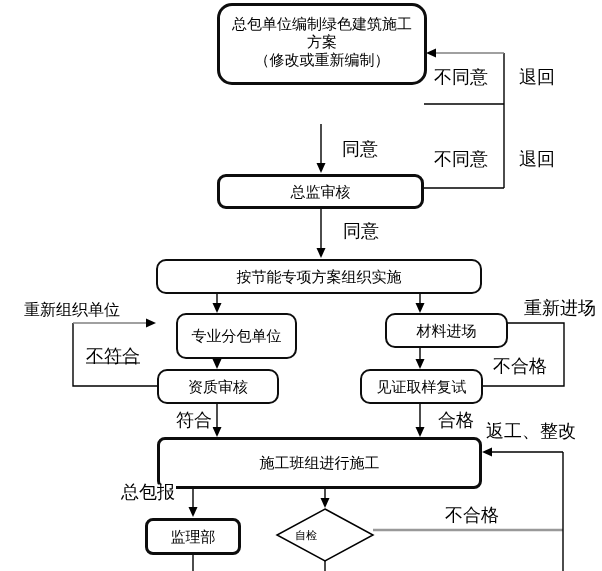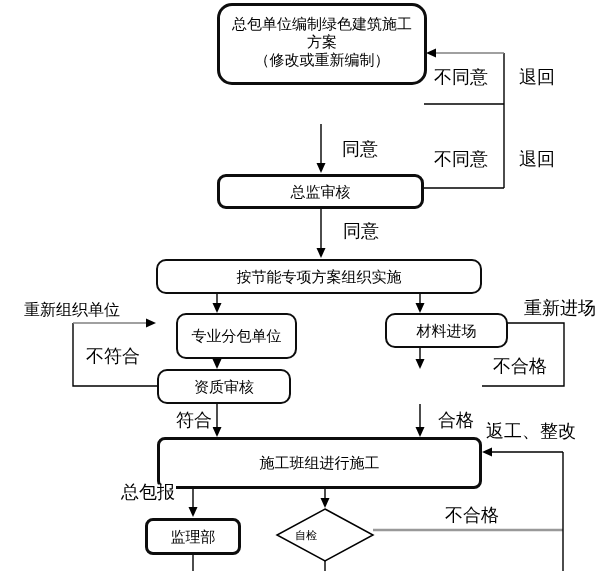--- a/index.html
+++ b/index.html
@@ -34,21 +34,21 @@
     font-size:15px;line-height:18px;
     white-space:pre-line;
     z-index:2;
   }
   #n-plan{left:217px;top:3px;width:210px;height:82px;border-radius:15px;align-items:flex-start;padding-top:9px;}
   #n-supervisor-review{left:217px;top:92px;width:207px;height:32px;border-radius:9px;}
   #n-chief-review{left:217px;top:174px;width:207px;height:35px;border-radius:9px;}
   #n-implement{left:156px;top:259px;width:326px;height:35px;border-width:2.5px;}
   #n-subcontractor{left:168px;top:313px;width:121px;height:46px;border-width:2.5px;margin-left:8px;}
   #n-material{left:360px;top:313px;width:123px;height:35px;border-width:2.5px;margin-left:25px;}
-  #n-qualification{left:157px;top:369px;width:134px;height:35px;border-width:2.5px;}
+  #n-qualification{left:157px;top:369px;width:122px;height:35px;border-width:2.5px;}
   #n-sampling{left:360px;top:369px;width:123px;height:35px;border-width:2.5px;}
   #n-construction{left:157px;top:437px;width:325px;height:52px;border-radius:8px;}
   #n-supervision-dept{left:145px;top:518px;width:96px;height:37px;border-radius:8px;}
 
   #n-self-check-label{
     position:absolute;left:306px;top:535px;
     transform:translate(-50%,-50%);
     font-size:11px;z-index:2;background:transparent;border:none;
   }
 
@@ -62,21 +62,21 @@
     z-index:3;
   }
   #lb-agree1{left:360px;top:149px;}
   #lb-disagree1{left:461px;top:77px;}
   #lb-return1{left:537px;top:77px;}
   #lb-disagree2{left:461px;top:159px;}
   #lb-return2{left:537px;top:159px;}
   #lb-agree2{left:361px;top:231px;}
   #lb-reorganize{left:72px;top:309px;font-size:16px;}
   #lb-reenter{left:531px;top:308px;margin-left:29px;}
-  #lb-nonconform{left:113px;top:356px;}
+  #lb-nonconform{left:113px;top:356px;text-decoration:underline;}
   #lb-unqualified-material{left:520px;top:366px;}
   #lb-conform{left:194px;top:420px;}
   #lb-qualified{left:456px;top:420px;}
   #lb-rework{left:531px;top:431px;}
   #lb-report{left:148px;top:492px;}
   #lb-unqualified-check{left:472px;top:515px;}
 </style>
 </head>
 <body>
 
@@ -154,20 +154,23 @@
   </div>
   <div class="node" id="n-subcontractor">
     <span>专业分包单位</span>
   </div>
   <div class="node" id="n-material">
     <span>材料进场</span>
   </div>
   <div class="node" id="n-qualification">
     <span>资质审核</span>
   </div>
+  <div class="node" id="n-sampling">
+    <span>见证取样复试</span>
+  </div>
   <div class="node" id="n-construction">
     <span>施工班组进行施工</span>
   </div>
   <div class="node" id="n-supervision-dept">
     <span>监理部</span>
   </div>
   <div id="n-self-check-label">自检</div>
 
   <span class="elabel" id="lb-disagree1">不同意</span>
   <span class="elabel" id="lb-return1">退回</span>

